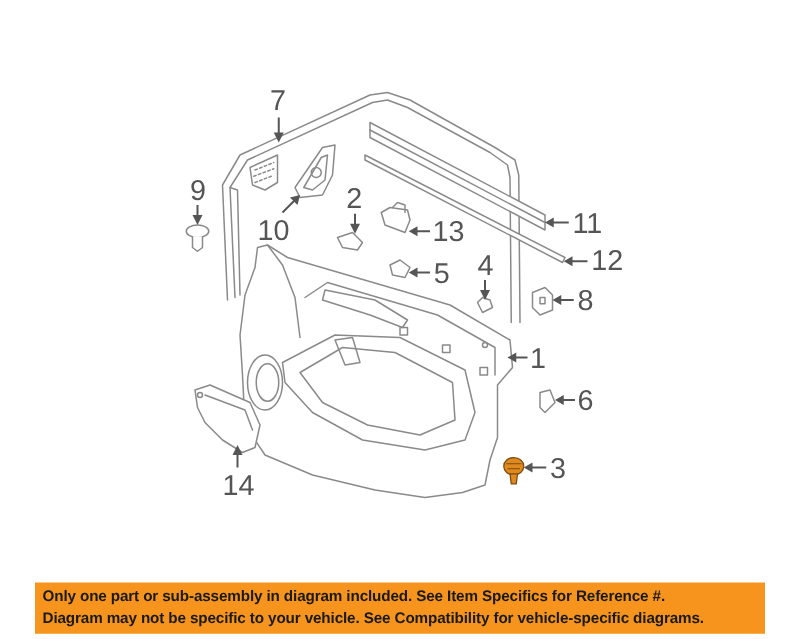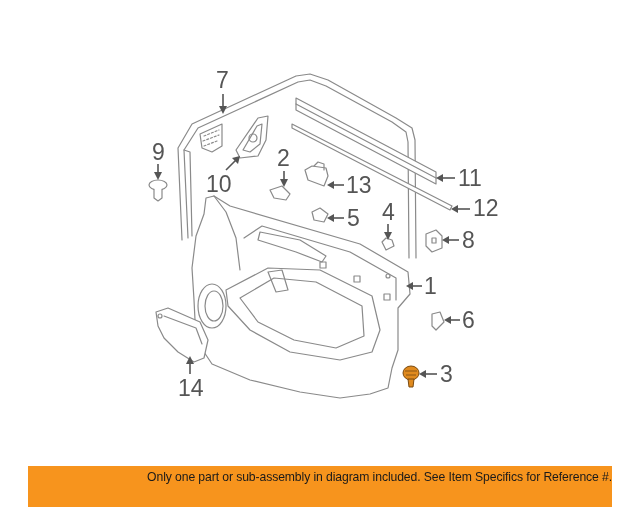--- a/index.html
+++ b/index.html
@@ -4,21 +4,21 @@
   <style>
     html, body { margin: 0; padding: 0; background: #ffffff; }
     body { width: 640px; height: 511px; position: relative; overflow: hidden; font-family: "Liberation Sans", sans-serif; }
     #diagram { position: absolute; left: 0; top: 0; width: 640px; height: 511px; }
     .callout { font-family: "Liberation Sans", sans-serif; font-size: 23px; fill: #555555; }
     .line { fill: none; stroke: #8a8a8a; stroke-width: 1.2; stroke-linejoin: round; stroke-linecap: round; }
     .fill { fill: #ffffff; stroke: #8a8a8a; stroke-width: 1.2; stroke-linejoin: round; }
     .arrow { stroke: #555555; stroke-width: 1.6; fill: none; }
     .arrowhead { fill: #555555; }
     #banner { position: absolute; left: 28px; top: 466px; width: 584px; height: 41px; background: #f7941d; box-sizing: border-box; padding: 3px 0 0 6px; }
-    #banner div { font-family: "Liberation Sans", sans-serif; font-weight: normal; font-size: 12.2px; line-height: 17px; color: #1a1a1a; white-space: nowrap; letter-spacing: -0.1px; text-align: right; }
+    #banner div { font-family: "Liberation Sans", sans-serif; font-weight: bold; font-size: 12.2px; line-height: 17px; color: #1a1a1a; white-space: nowrap; letter-spacing: -0.1px; }
   </style>
 </head>
 <body>
 
 <svg id="diagram" viewBox="0 0 640 511" xmlns="http://www.w3.org/2000/svg">
 
   <g>
     <path class="line" d="M182,240 L178,148 L192,124 L296,76 L310,74 L328,80 L396,118 L412,128 L415,140 L416,258"></path>
     <path class="line" d="M188,238 L184,150 L198,128 L298,82 L310,80 L326,86 L392,122 L406,132 L408,142 L409,258"></path>
     <path class="line" d="M184,150 L190,152 L192,236"></path>
@@ -170,13 +170,14 @@
   </g>
   <g>
     <text class="callout" x="178" y="396">14</text>
     <line class="arrow" x1="190" y1="374" x2="190" y2="362"></line>
     <polygon class="arrowhead" points="186,364 194,364 190,356"></polygon>
   </g>
 </svg>
 
 <div id="banner">
   <div>Only one part or sub-assembly in diagram included. See Item Specifics for Reference #.</div>
+  <div>Diagram may not be specific to your vehicle. See Compatibility for vehicle-specific diagrams.</div>
 </div>
 
 </body></html>

